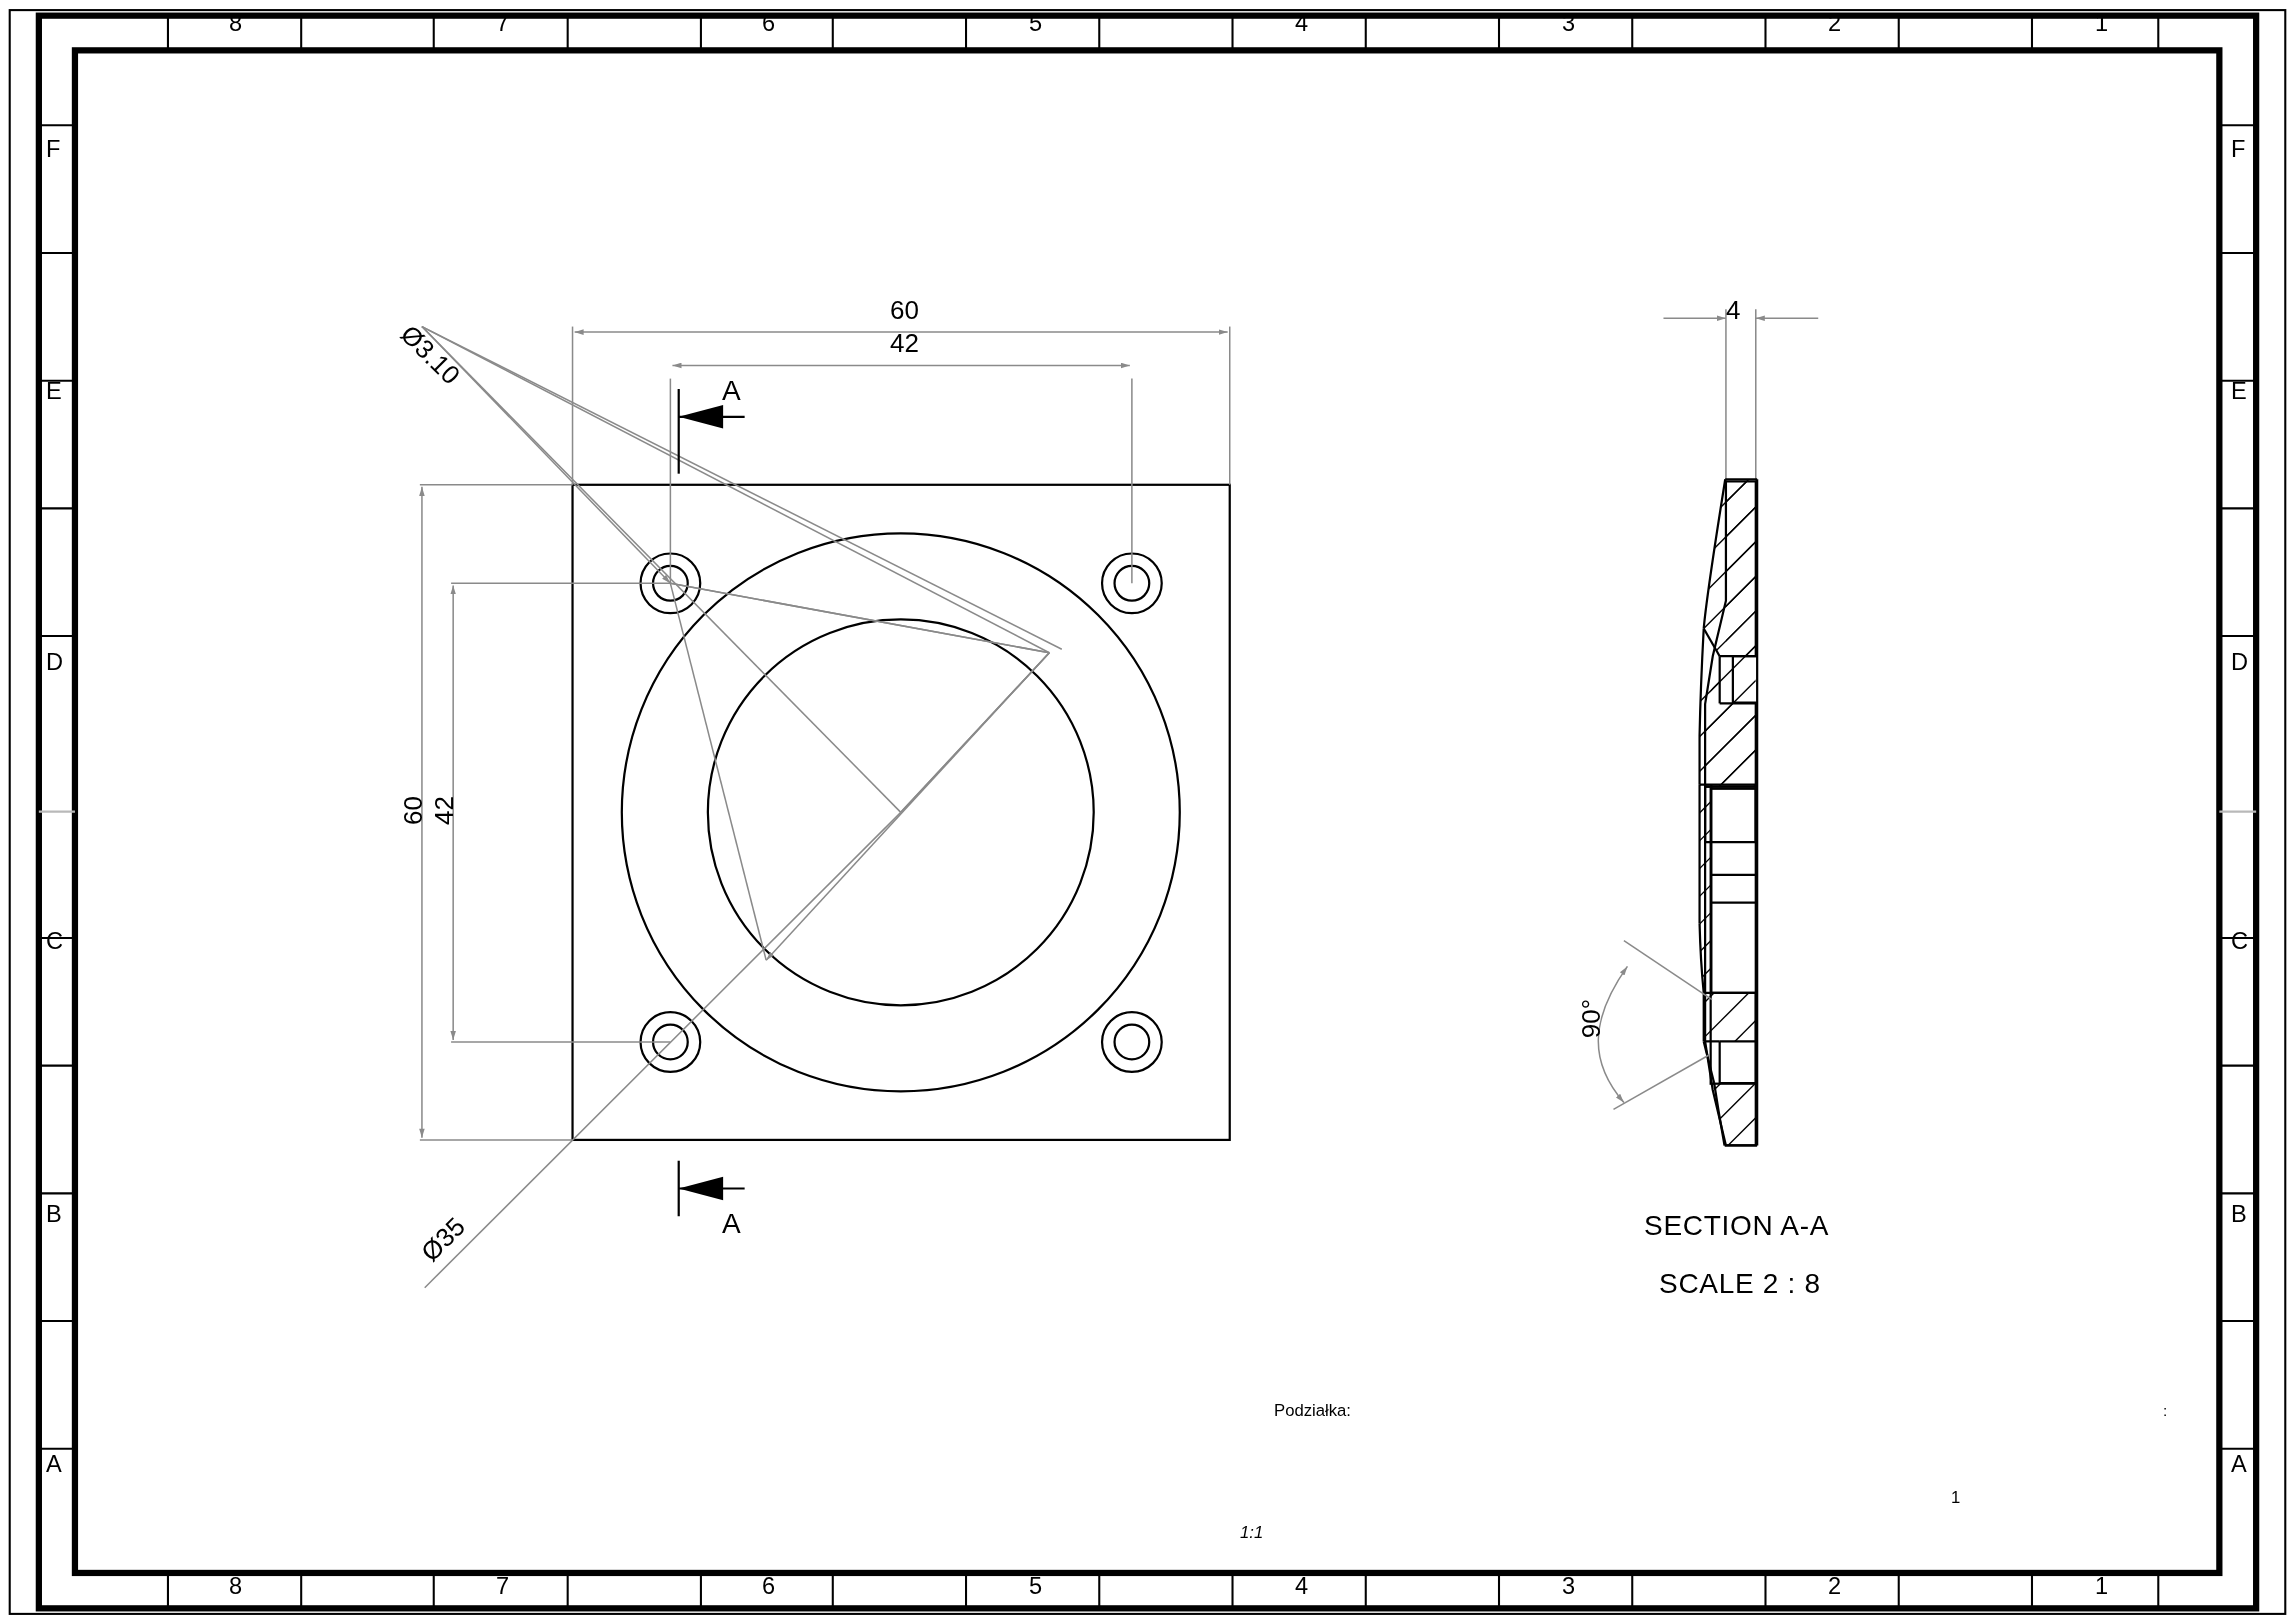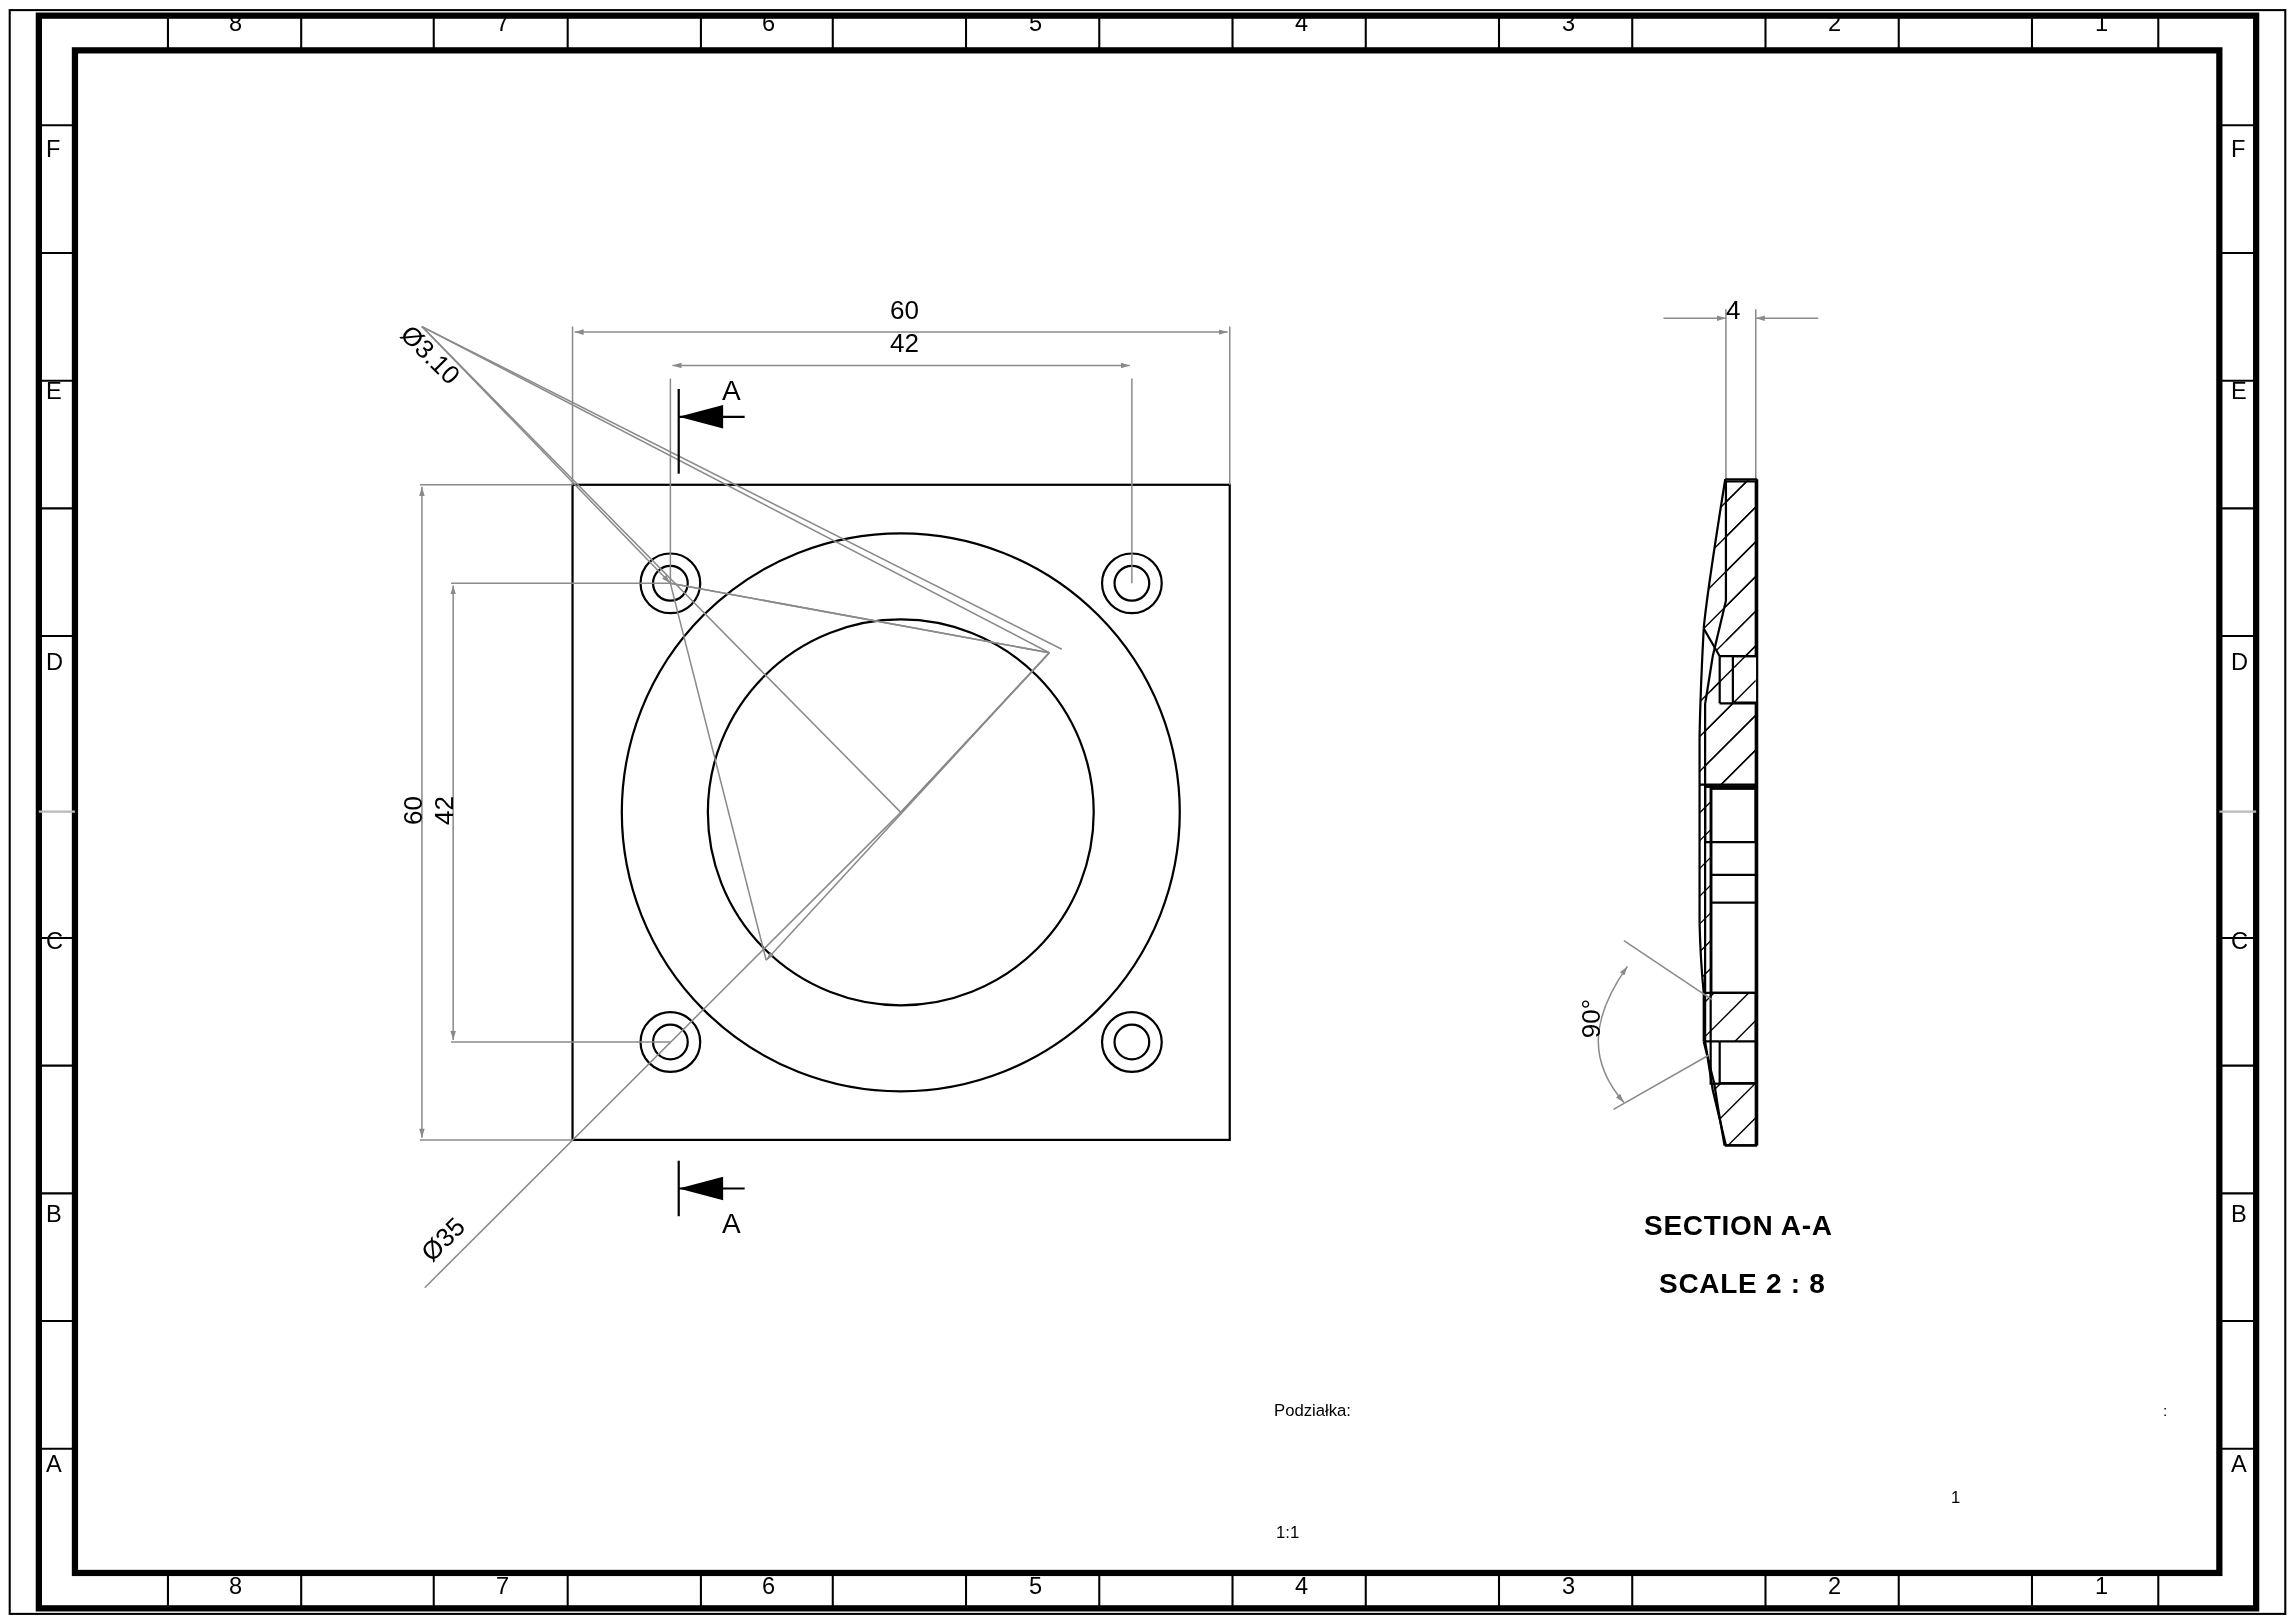--- a/index.html
+++ b/index.html
@@ -7,21 +7,21 @@
   #sheet{position:relative;width:2295px;height:1624px;background:#ffffff;overflow:hidden;}
   #sheet svg{position:absolute;top:0;left:0;}
   .frame-line{stroke:#000000;fill:none;}
   .obj{stroke:#000000;fill:none;stroke-width:3.2;}
   .dim{stroke:#8a8a8a;fill:none;stroke-width:2.2;}
   .dimfill{fill:#8a8a8a;stroke:none;}
   .blackfill{fill:#000000;stroke:none;}
   .hatch{stroke:#000000;fill:none;stroke-width:2.0;}
   .zone-txt{font-size:23.6px;fill:#000000;}
   .dim-txt{font-size:26px;fill:#8a8a8a;}
-  .sec-txt{font-size:28px;fill:#1a1a1a;letter-spacing:0.7px;font-weight:bold;}
+  .sec-txt{font-size:28px;fill:#1a1a1a;letter-spacing:0.7px;}
   .title-txt{font-size:16.7px;fill:#1a1a1a;}
   .tiny-txt{font-size:15.3px;fill:#1a1a1a;}
   .arrow-lab{font-size:28px;fill:#000000;}
 </style>
 </head>
 <body>
 
 <div id="sheet">
 
   <svg width="2295" height="1624" viewBox="0 0 3307 2339">
@@ -380,18 +380,18 @@
       <path d="M2345,1392 C2290,1470 2290,1530 2340,1588" class="dim" fill="none" marker-start="url(#ahs)" marker-end="url(#ah)"></path>
     </g>
   </svg>
 
   <span class="dim-txt" style="position:absolute;left:1726px;top:295px;">4</span>
   <span class="dim-txt" style="position:absolute;left:1572px;top:1003px;transform:rotate(-90deg);transform-origin:center;">90°</span>
   <span class="sec-txt" style="position:absolute;left:1644px;top:1210px;">SECTION A-A</span>
   <span class="sec-txt" style="position:absolute;left:1659px;top:1268px;">SCALE 2 : 8</span>
 
   <span class="title-txt" style="position:absolute;left:1274px;top:1401px;">Podziałka:</span>
-  <span class="title-txt" style="position:absolute;left:1276px;top:1523px;">1:1</span>
+  <span class="title-txt" style="position:absolute;left:1240px;top:1523px;font-style:italic;">1:1</span>
   <span class="title-txt" style="position:absolute;left:1951px;top:1488px;">1</span>
   <span class="tiny-txt" style="position:absolute;left:2163px;top:1407px;line-height:8.3px;">:</span>
 
 </div>
 
 
 </body></html>

